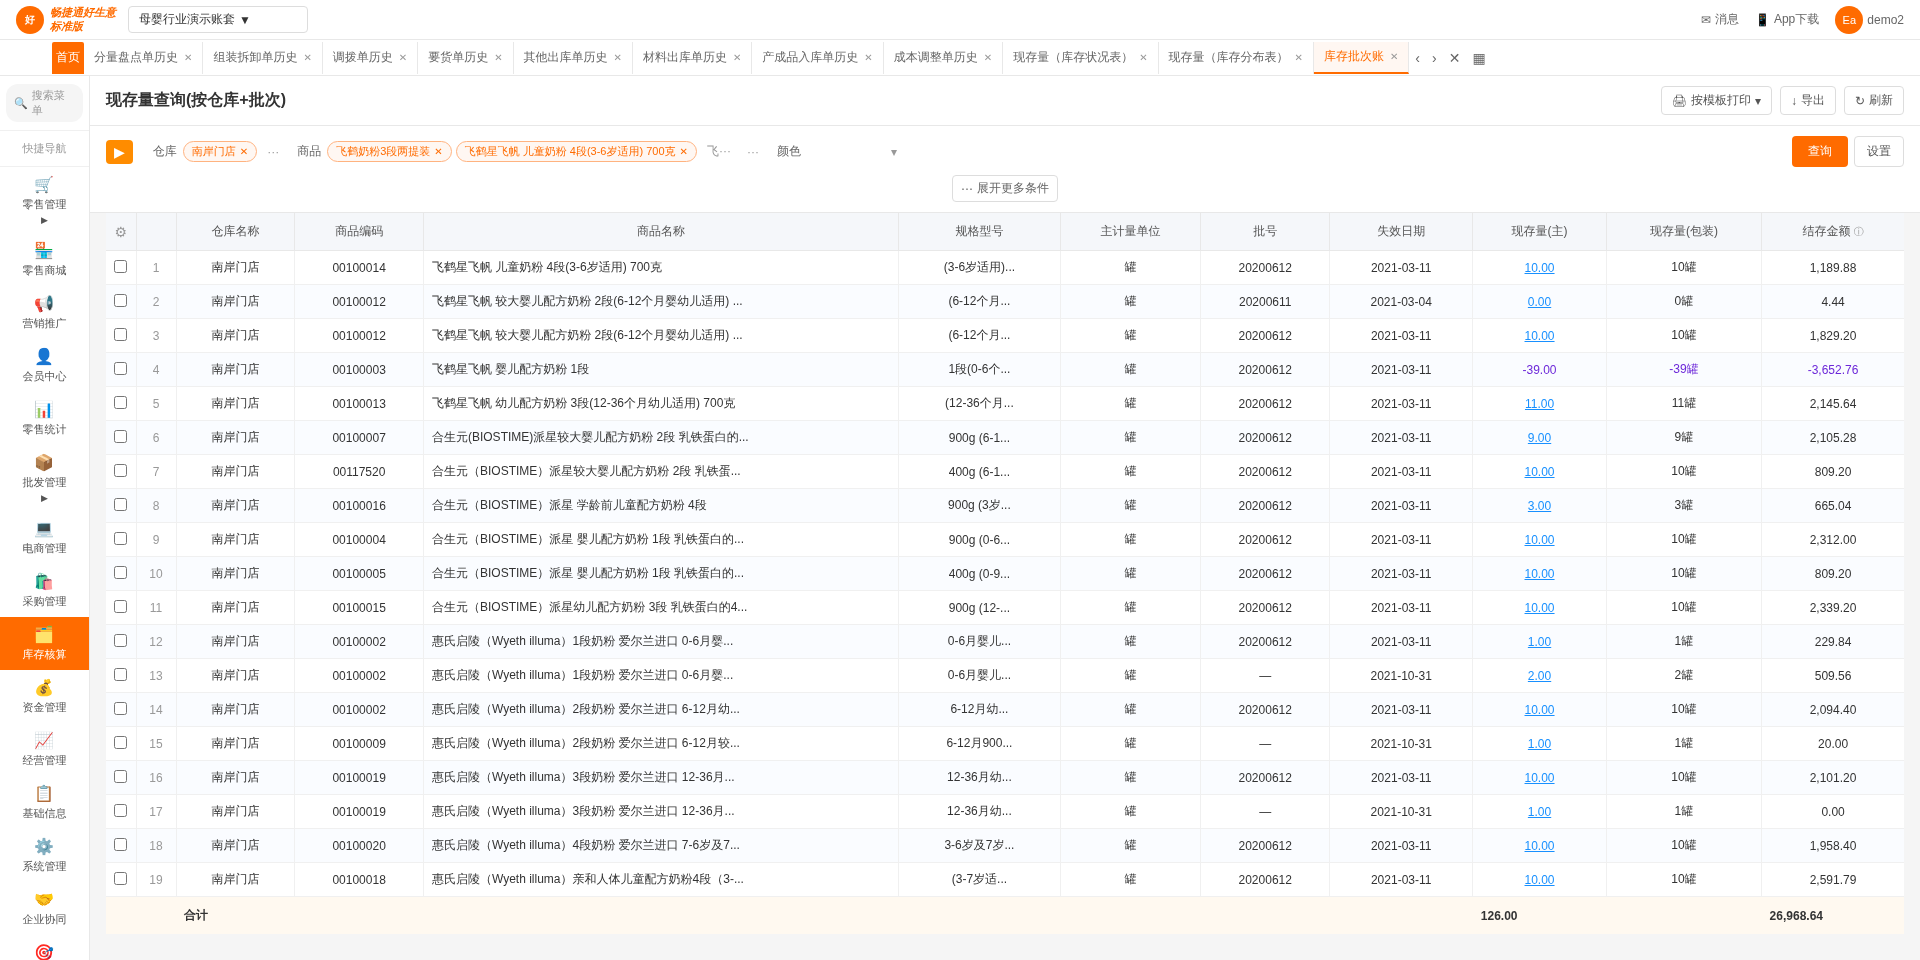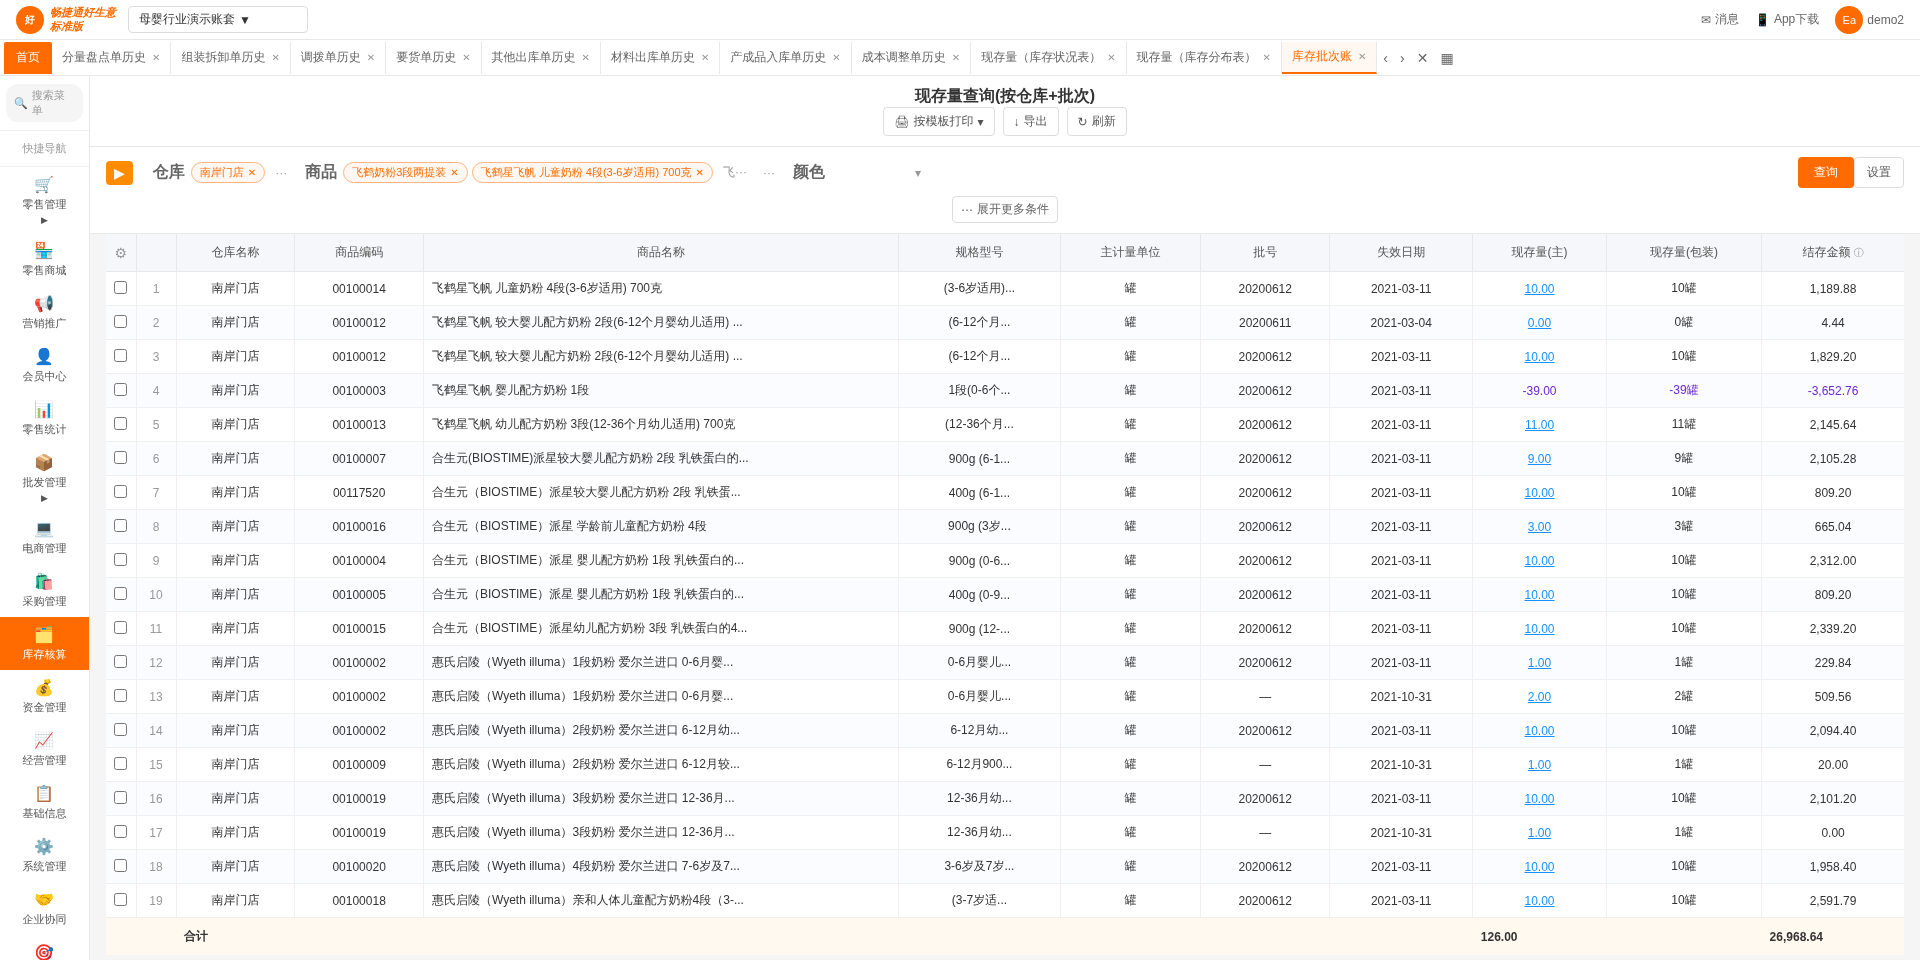--- a/index.html
+++ b/index.html
@@ -14,21 +14,21 @@
     .org-selector { display: flex; align-items: center; gap: 4px; padding: 4px 10px; border: 1px solid #ddd; border-radius: 4px; cursor: pointer; background: #fff; font-size: 12px; color: #333; min-width: 180px; }
     .top-bar-right { display: flex; align-items: center; gap: 16px; }
     .top-btn { display: flex; align-items: center; gap: 4px; font-size: 12px; color: #666; cursor: pointer; }
     .user-avatar { width: 28px; height: 28px; border-radius: 50%; background: #ff6b00; display: flex; align-items: center; justify-content: center; color: white; font-size: 11px; }
 
     
     .tab-bar { height: 36px; background: #fff; display: flex; align-items: center; border-bottom: 1px solid #e8e8e8; flex-shrink: 0; overflow: hidden; padding: 0 4px; }
     .tab-item { display: flex; align-items: center; gap: 4px; padding: 0 10px; height: 32px; cursor: pointer; white-space: nowrap; font-size: 12px; color: #666; border-right: 1px solid #e8e8e8; flex-shrink: 0; }
     .tab-item.active { color: #ff6b00; border-bottom: 2px solid #ff6b00; background: #fff7f2; }
     .tab-close { color: #999; font-size: 10px; margin-left: 2px; cursor: pointer; }
-    .tab-home { color: #fff; background: #ff6b00; padding: 0 12px; height: 32px; display: flex; align-items: center; font-size: 12px; border-radius: 2px 2px 0 0; }
+    .tab-home { color: #fff; background: #ff6b00; padding: 0 4px; height: 32px; display: flex; align-items: center; font-size: 12px; border-radius: 2px 2px 0 0; margin-left: 48px; }
     .tab-nav-btn { padding: 0 6px; color: #666; cursor: pointer; font-size: 14px; }
 
     
     .main-layout { display: flex; flex: 1; overflow: hidden; }
 
     
     .sidebar { width: 90px; background: #fff; border-right: 1px solid #e8e8e8; display: flex; flex-direction: column; overflow-y: auto; flex-shrink: 0; }
     .sidebar-search { padding: 8px 6px; border-bottom: 1px solid #f0f0f0; }
     .sidebar-search-box { background: #f5f5f5; border-radius: 12px; padding: 4px 8px; display: flex; align-items: center; gap: 4px; font-size: 11px; color: #999; cursor: pointer; }
     .sidebar-shortcut { padding: 6px 0; border-bottom: 1px solid #f0f0f0; }
@@ -36,32 +36,32 @@
     .sidebar-item { display: flex; flex-direction: column; align-items: center; padding: 8px 4px; cursor: pointer; font-size: 11px; color: #555; gap: 3px; }
     .sidebar-item.active { background: #ff6b00; color: white; }
     .sidebar-item.active .s-icon { color: white; }
     .s-icon { font-size: 16px; }
     .sidebar-divider { height: 1px; background: #f0f0f0; margin: 0 8px; }
 
     
     .content-area { flex: 1; display: flex; flex-direction: column; overflow: hidden; background: #f5f5f5; }
 
     
-    .page-header { background: #fff; padding: 10px 16px; display: flex; align-items: center; justify-content: space-between; border-bottom: 1px solid #e8e8e8; flex-shrink: 0; flex-direction: column; }
+    .page-header { background: #fff; padding: 10px 16px; display: flex; align-items: center; justify-content: space-between; border-bottom: 1px solid #e8e8e8; flex-shrink: 0; }
     .page-title { font-size: 16px; font-weight: bold; color: #333; }
     .page-actions { display: flex; align-items: center; gap: 8px; }
     .btn-template { display: flex; align-items: center; gap: 4px; padding: 5px 10px; border: 1px solid #ddd; border-radius: 4px; background: #fff; cursor: pointer; font-size: 12px; color: #555; }
     .btn-export { display: flex; align-items: center; gap: 4px; padding: 5px 10px; border: 1px solid #ddd; border-radius: 4px; background: #fff; cursor: pointer; font-size: 12px; color: #555; }
     .btn-refresh { display: flex; align-items: center; gap: 4px; padding: 5px 10px; border: 1px solid #ddd; border-radius: 4px; background: #fff; cursor: pointer; font-size: 12px; color: #555; }
 
     
     .filter-area { background: #fff; padding: 10px 16px; border-bottom: 1px solid #e8e8e8; flex-shrink: 0; }
     .filter-row { display: flex; align-items: center; gap: 12px; flex-wrap: nowrap; }
     .filter-item { display: flex; align-items: center; gap: 6px; flex-shrink: 0; }
-    .filter-label { color: #666; font-size: 16px; white-space: nowrap; font-weight: bold; }
+    .filter-label { color: #666; font-size: 12px; white-space: nowrap; }
     .filter-tags { display: flex; align-items: center; gap: 4px; flex-wrap: wrap; }
     .filter-tag { display: flex; align-items: center; gap: 4px; padding: 2px 8px; background: #fff7f2; border: 1px solid #ffb380; border-radius: 12px; font-size: 11px; color: #ff6b00; cursor: pointer; }
     .filter-tag-close { color: #ff6b00; cursor: pointer; font-size: 10px; }
     .filter-more { color: #999; font-size: 12px; cursor: pointer; padding: 2px 6px; }
     .expand-btn { display: flex; align-items: center; gap: 4px; color: #666; font-size: 12px; cursor: pointer; border: 1px solid #ddd; border-radius: 4px; padding: 4px 8px; background: #fff; }
     .expand-row { display: flex; justify-content: center; margin-top: 8px; }
     .btn-query { background: #ff6b00; color: white; border: none; border-radius: 4px; padding: 6px 16px; font-size: 12px; cursor: pointer; }
     .btn-setting { background: #fff; color: #555; border: 1px solid #ddd; border-radius: 4px; padding: 6px 12px; font-size: 12px; cursor: pointer; }
     .btn-expand-arrow { background: #ff8c00; color: white; border: none; border-radius: 4px; padding: 4px 8px; font-size: 14px; cursor: pointer; margin-right: 8px; }
 
@@ -302,21 +302,21 @@
         </div>
 
         <div class="filter-item">
           <span class="filter-label">颜色</span>
           <div class="filter-tags">
             <span style="min-width: 80px; display:inline-block"></span>
             <span style="color:#999; cursor:pointer; font-size:12px">▾</span>
           </div>
         </div>
 
-        <div style="margin-left: auto; display:flex; flex-shrink:0;">
+        <div style="margin-left: auto; display:flex; gap:6px; flex-shrink:0;">
           <button class="btn-query">查询</button>
           <button class="btn-setting">设置</button>
         </div>
       </div>
       <div class="expand-row">
         <div class="expand-btn">
           <span>⋯</span>
           <span>展开更多条件</span>
         </div>
       </div>

